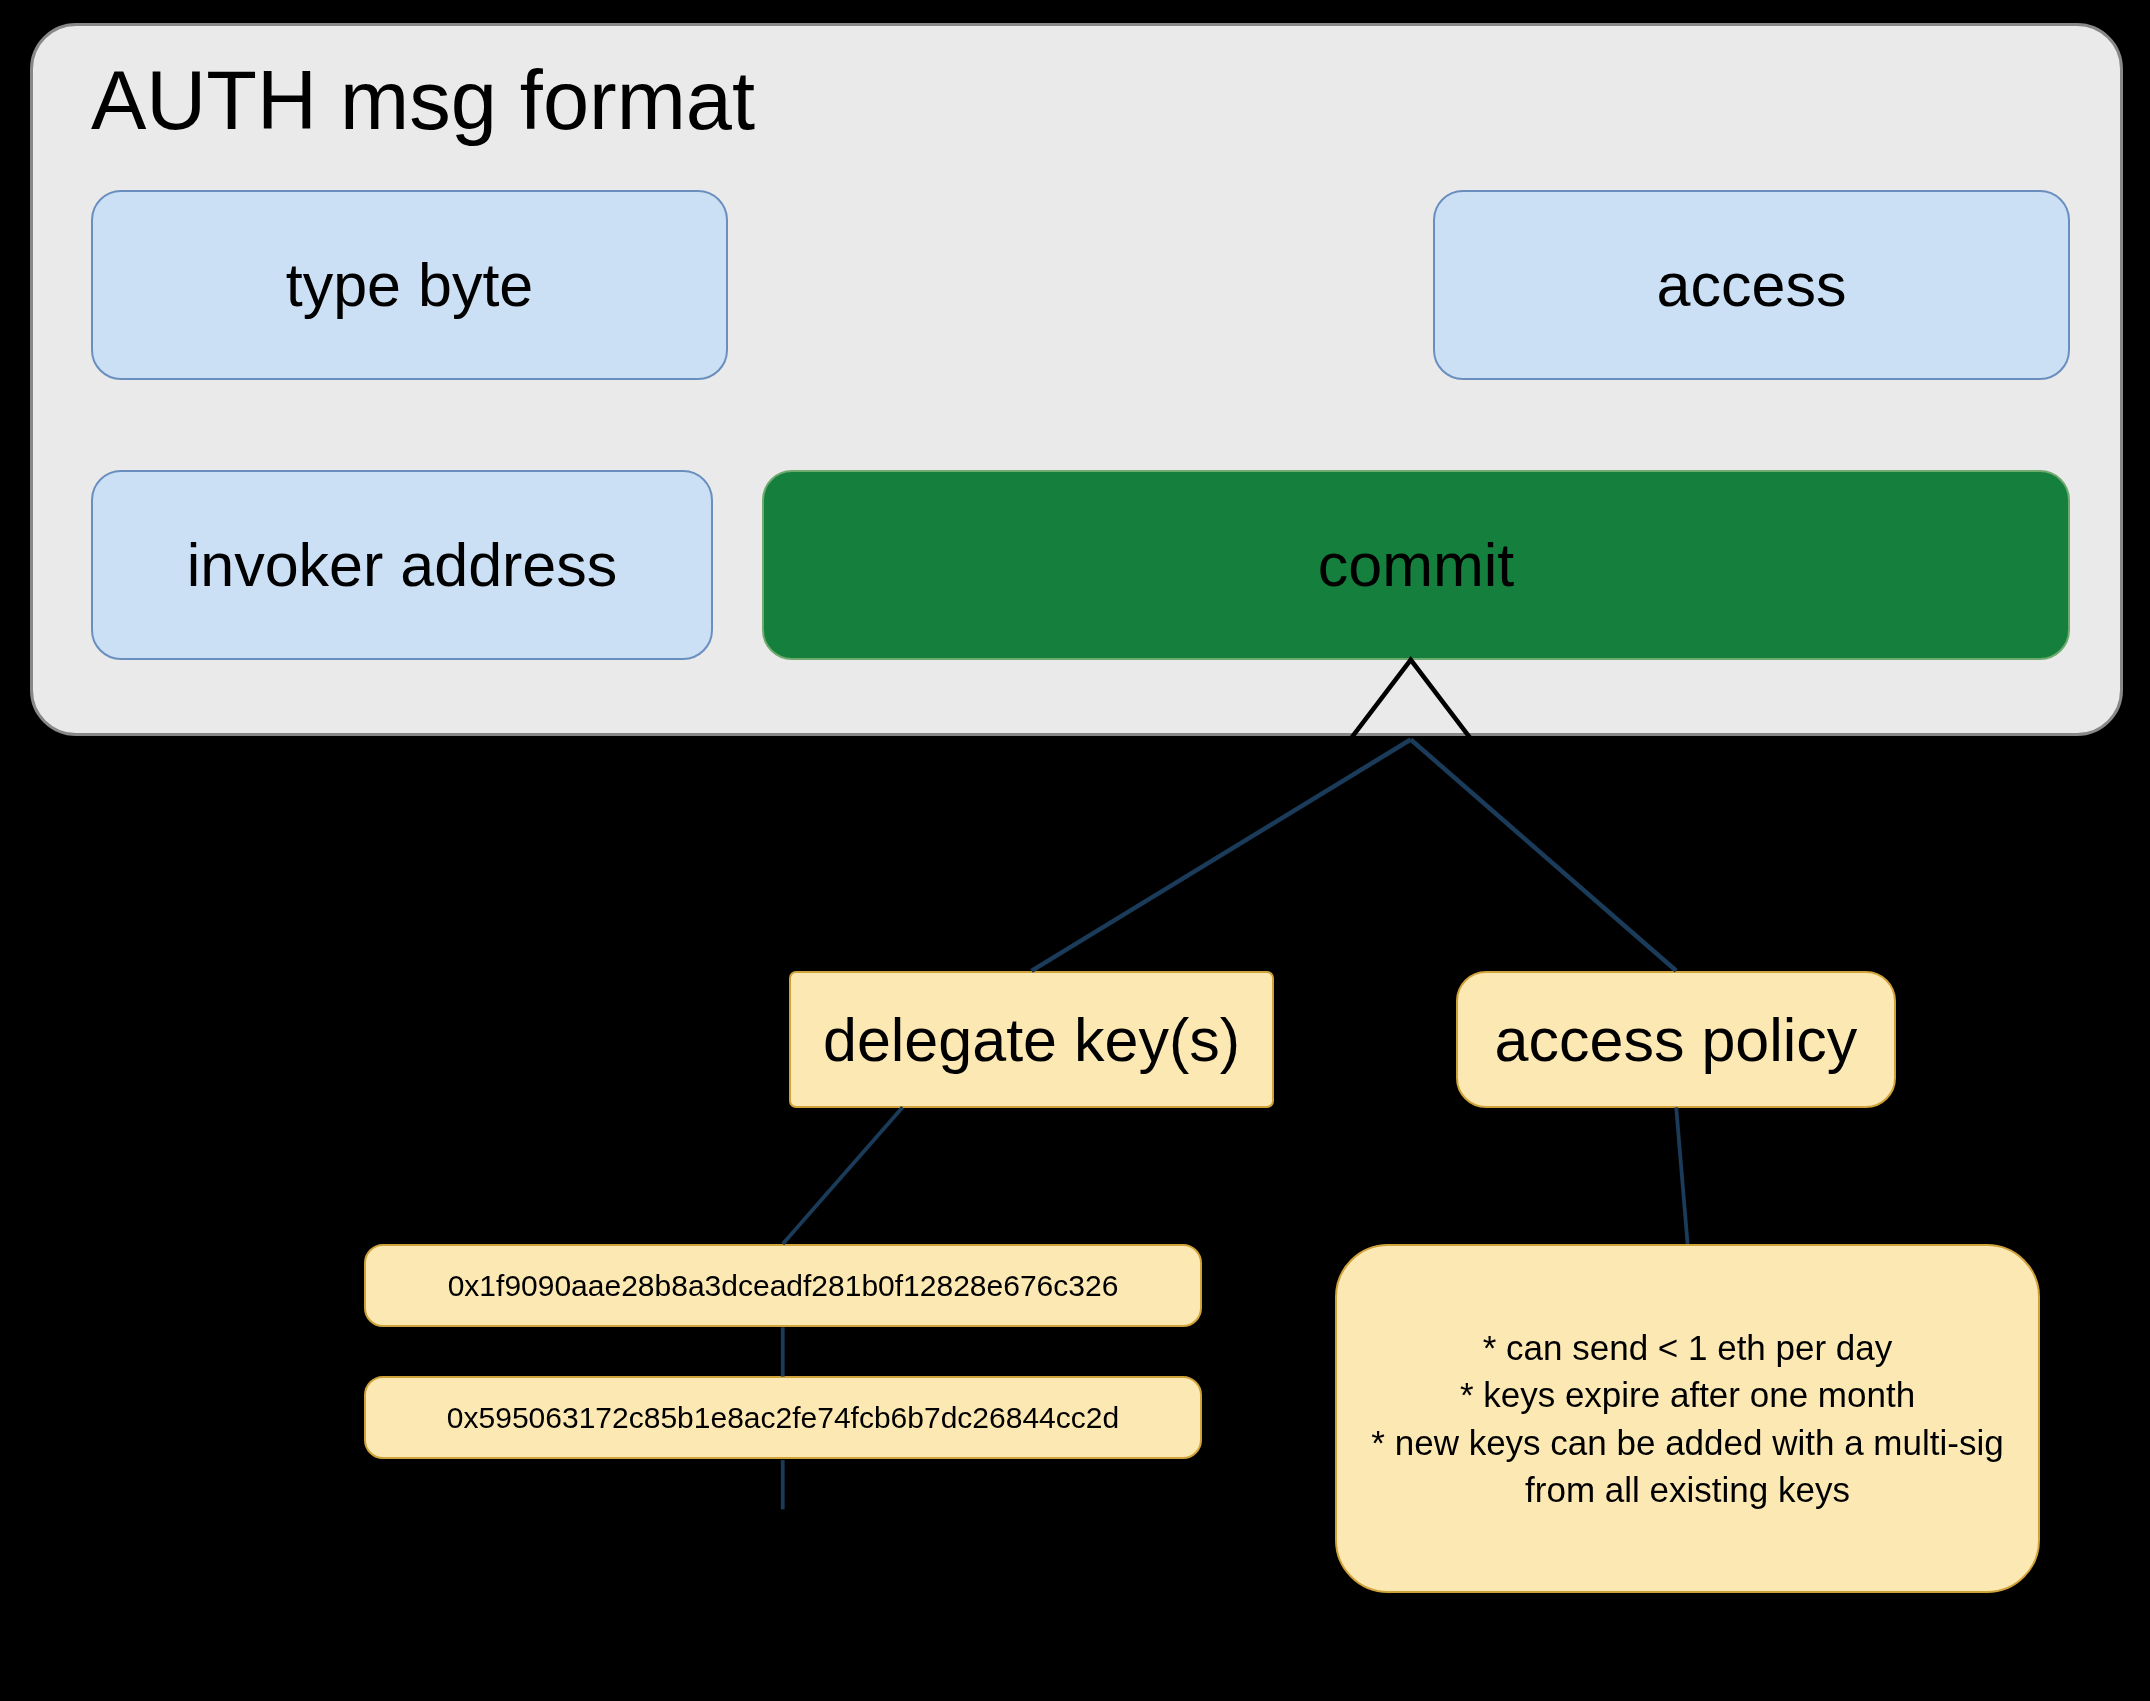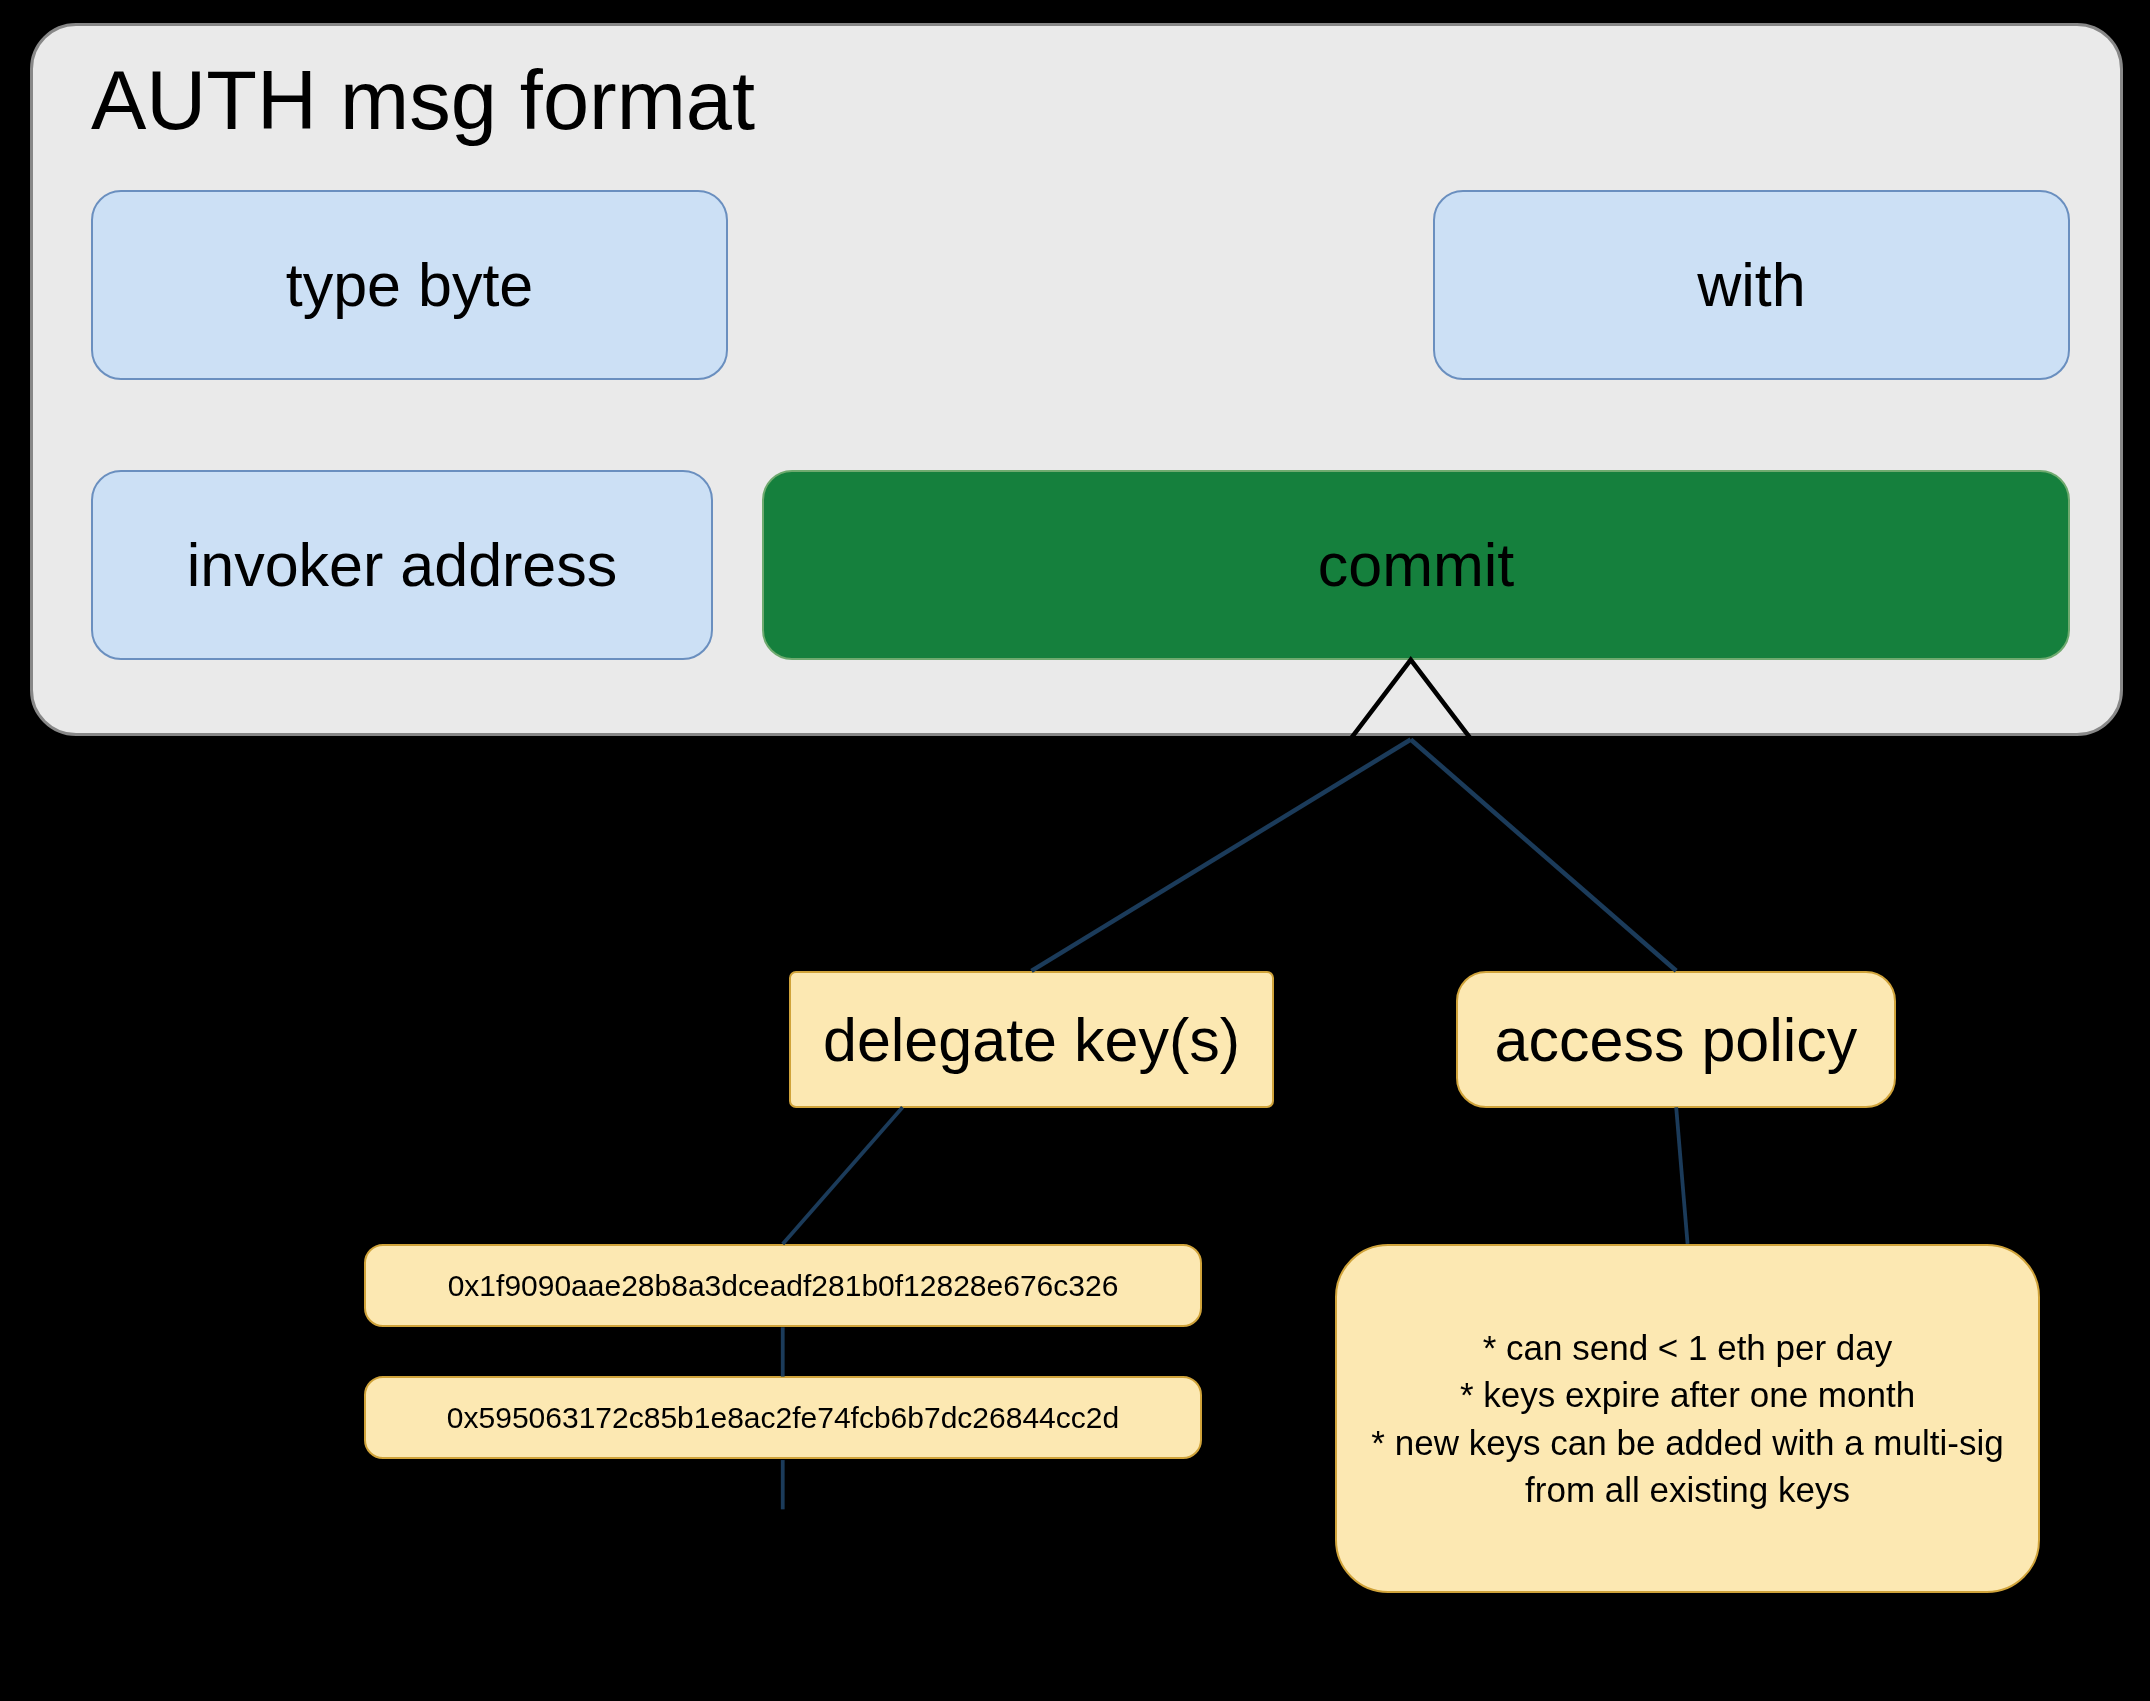--- a/index.html
+++ b/index.html
@@ -89,21 +89,21 @@
 </style>
 </head>
 <body>
 
 <div class="canvas">
 
   <div class="box auth-container"></div>
   <div class="auth-title">AUTH msg format</div>
 
   <div class="box field-blue" style="left:91px; top:190px; width:637px; height:190px;">type byte</div>
-  <div class="box field-blue" style="left:1433px; top:190px; width:637px; height:190px;">with</div>
+  <div class="box field-blue" style="left:1433px; top:190px; width:637px; height:190px;">access</div>
 
   <div class="box field-blue" style="left:91px; top:470px; width:622px; height:190px;text-align:center;">invoker address</div>
   <div class="box field-green" style="left:762px; top:470px; width:1308px; height:190px;">commit</div>
 
   <div class="box field-yellow big" style="left:789px; top:971px; width:485px; height:137px;border-radius:7px;">delegate key(s)</div>
 
   <div class="box field-yellow big" style="left:1456px; top:971px; width:440px; height:137px;">access policy</div>
 
   <div class="box field-yellow small" style="left:364px; top:1244px; width:838px; height:83px;">0x1f9090aae28b8a3dceadf281b0f12828e676c326</div>
   <div class="box field-yellow small" style="left:364px; top:1376px; width:838px; height:83px;">0x595063172c85b1e8ac2fe74fcb6b7dc26844cc2d</div>

